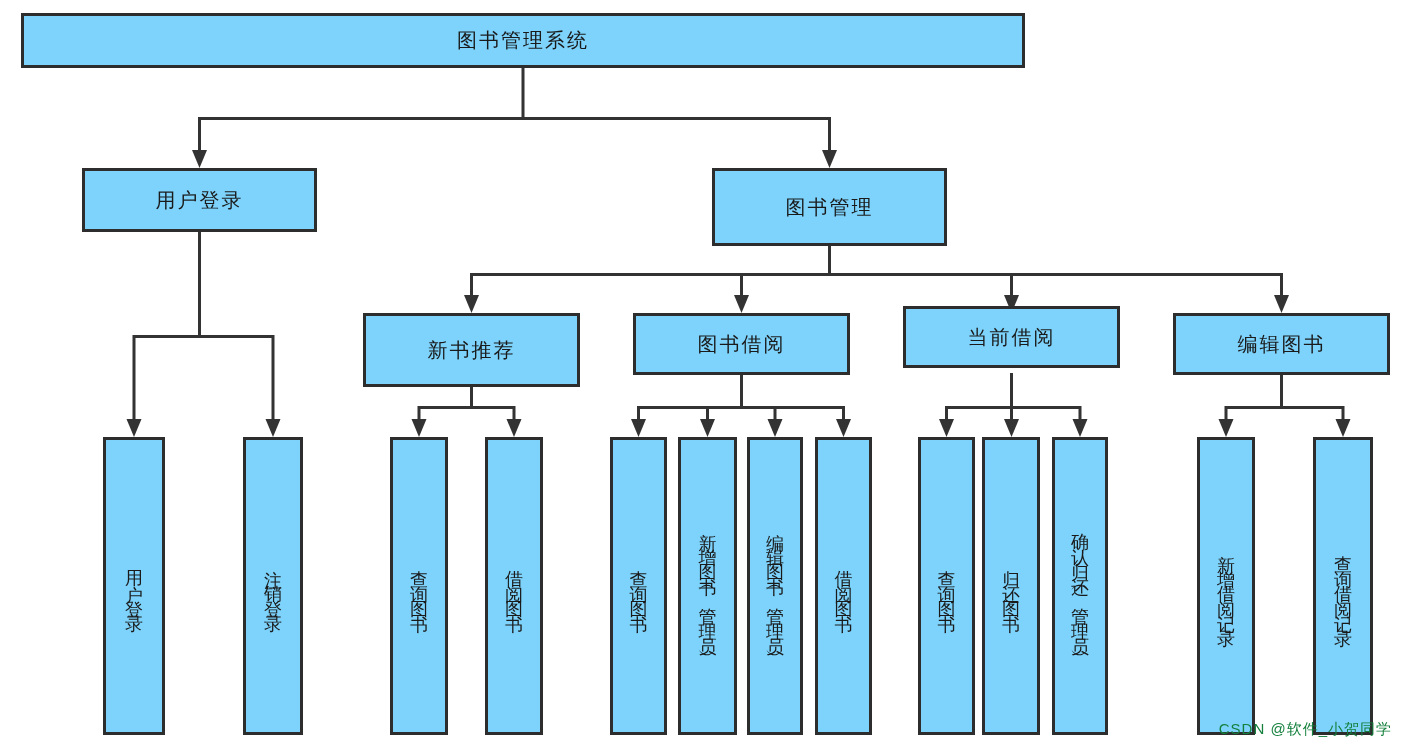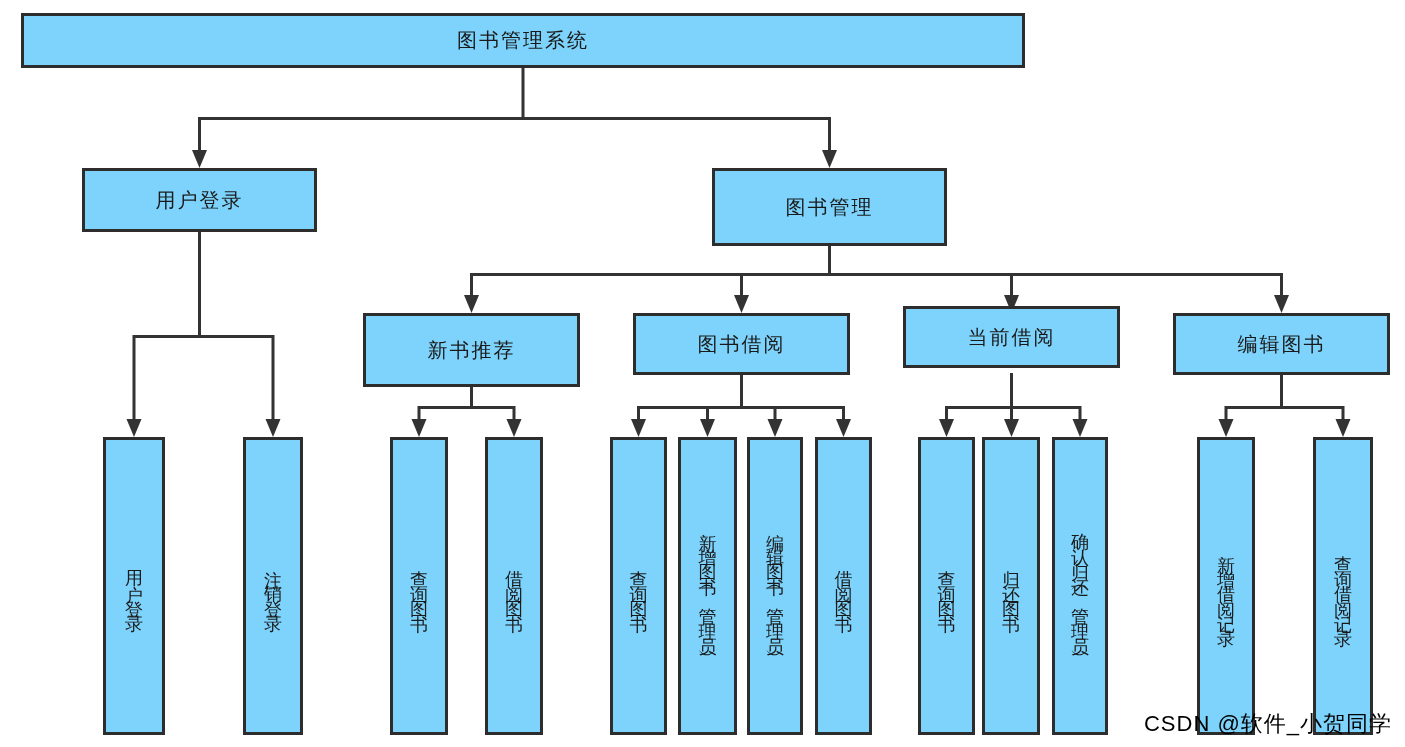--- a/index.html
+++ b/index.html
@@ -16,21 +16,21 @@
   }
   .hlabel{
     font-size:20px;color:#1a1a1a;letter-spacing:2px;white-space:nowrap;
   }
   .vlabel{
     writing-mode:vertical-rl;text-orientation:mixed;
     font-size:18px;line-height:1;letter-spacing:15px;color:#1a1a1a;
   }
   .watermark{
     position:absolute;right:13px;bottom:8px;z-index:2;
-    font-size:22px;color:#000000;letter-spacing:1px;white-space:nowrap;
+    font-size:15px;color:#15803d;letter-spacing:1px;white-space:nowrap;
   }
 </style>
 </head>
 <body>
 
 <div id="stage">
 
   <svg class="wires" width="1405" height="747" viewBox="0 0 1405 747">
     <g stroke="#333333" stroke-width="3" fill="none">
 

